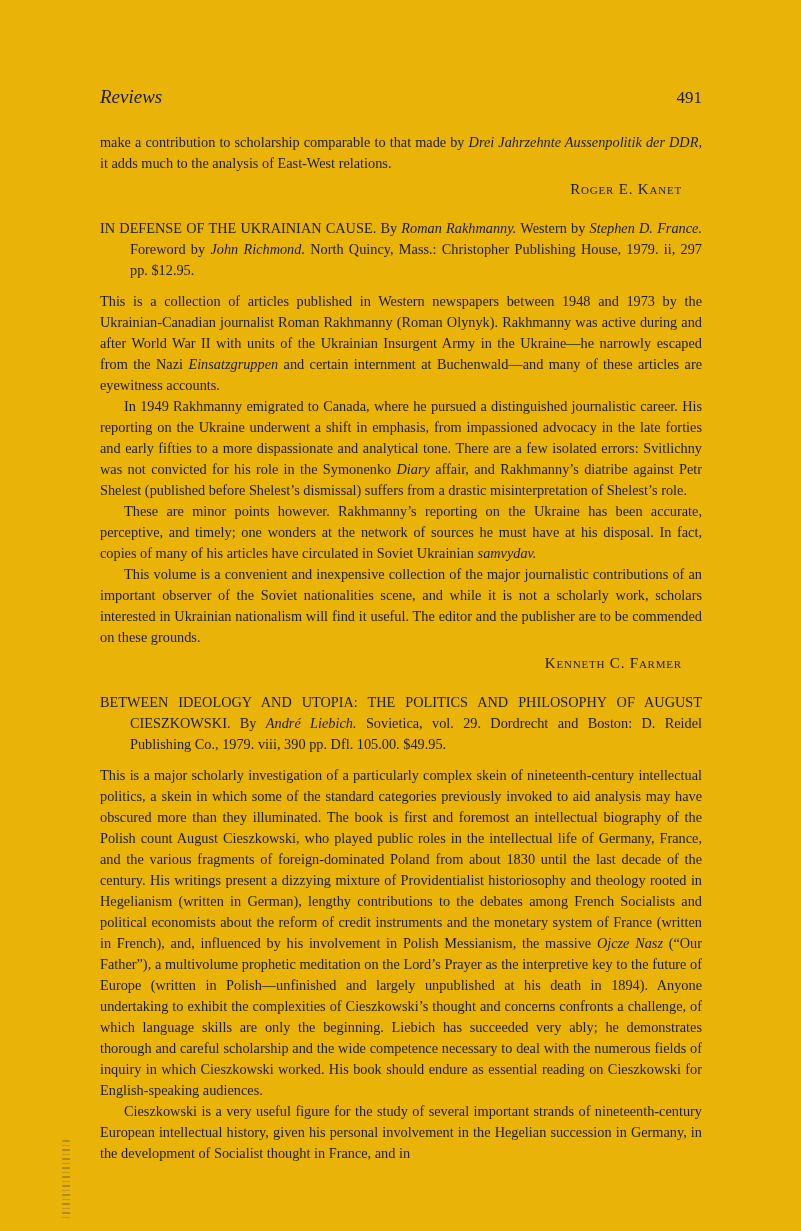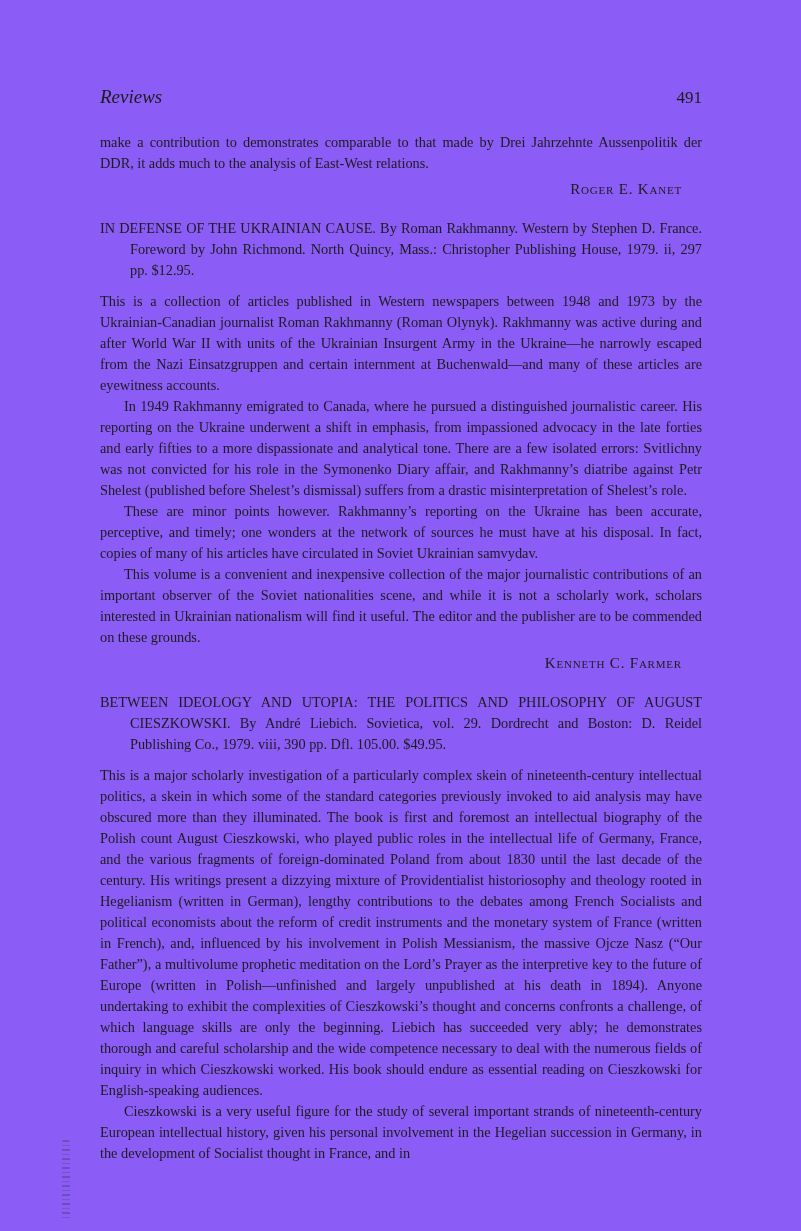--- a/index.html
+++ b/index.html
@@ -1,21 +1,21 @@
 <!DOCTYPE html>
 <html lang="en"><head>
 <meta charset="utf-8">
 <style>
   * { margin: 0; padding: 0; box-sizing: border-box; }
   html, body { background: #f4f3f0; }
   .page {
     position: relative;
     width: 801px;
     height: 1231px;
-    background: #8b5cf6;
+    background: #eab308;
     font-family: "Liberation Serif", serif;
     color: #1c1c1c;
     overflow: hidden;
   }
   .content {
     position: absolute;
     left: 100px;
     top: 86px;
     width: 602px;
   }
@@ -53,21 +53,21 @@
     font-variant: small-caps;
     font-size: 15px;
     letter-spacing: 0.8px;
     line-height: 21px;
   }
   .sig-aff {
     font-style: italic;
     font-size: 14.3px;
     line-height: 20px;
   }
-  .it { }
+  .it { font-style: italic; }
   .scan-artifact {
     position: absolute;
     left: 62px;
     top: 1140px;
     width: 8px;
     height: 80px;
     background: repeating-linear-gradient(
       to bottom,
       rgba(45, 45, 45, 0.55) 0 2px,
       transparent 2px 5px,
@@ -86,21 +86,21 @@
   <div class="scan-artifact"></div>
 
   <div class="content">
 
     <div class="page-header">
       <span class="running-head">Reviews</span>
       <span class="page-number">491</span>
     </div>
 
     <section class="review">
-      <p class="body-p"><span>make a contribution to demonstrates comparable to that made by </span><span class="it">Drei Jahrzehnte Aussenpolitik der DDR,</span><span> it adds much to the analysis of East-West relations.</span></p>
+      <p class="body-p"><span>make a contribution to scholarship comparable to that made by </span><span class="it">Drei Jahrzehnte Aussenpolitik der DDR,</span><span> it adds much to the analysis of East-West relations.</span></p>
       <div class="sig">
         <div class="sig-name">Roger E. Kanet</div>
       </div>
     </section>
 
     <section class="review">
       <p class="review-heading"><span>IN DEFENSE OF THE UKRAINIAN CAUSE. By </span><span class="it">Roman Rakhmanny.</span><span> Western by </span><span class="it">Stephen D. France.</span><span> Foreword by </span><span class="it">John Richmond.</span><span> North Quincy, Mass.: Christopher Publishing House, 1979. ii, 297 pp. $12.95.</span></p>
       <p class="body-p"><span>This is a collection of articles published in Western newspapers between 1948 and 1973 by the Ukrainian-Canadian journalist Roman Rakhmanny (Roman Olynyk). Rakhmanny was active during and after World War II with units of the Ukrainian Insurgent Army in the Ukraine—he narrowly escaped from the Nazi </span><span class="it">Einsatzgruppen</span><span> and certain internment at Buchenwald—and many of these articles are eyewitness accounts.</span></p>
       <p class="body-p indent"><span>In 1949 Rakhmanny emigrated to Canada, where he pursued a distinguished journalistic career. His reporting on the Ukraine underwent a shift in emphasis, from impassioned advocacy in the late forties and early fifties to a more dispassionate and analytical tone. There are a few isolated errors: Svitlichny was not convicted for his role in the Symonenko </span><span class="it">Diary</span><span> affair, and Rakhmanny’s diatribe against Petr Shelest (published before Shelest’s dismissal) suffers from a drastic misinterpretation of Shelest’s role.</span></p>
       <p class="body-p indent"><span>These are minor points however. Rakhmanny’s reporting on the Ukraine has been accurate, perceptive, and timely; one wonders at the network of sources he must have at his disposal. In fact, copies of many of his articles have circulated in Soviet Ukrainian </span><span class="it">samvydav.</span></p>

